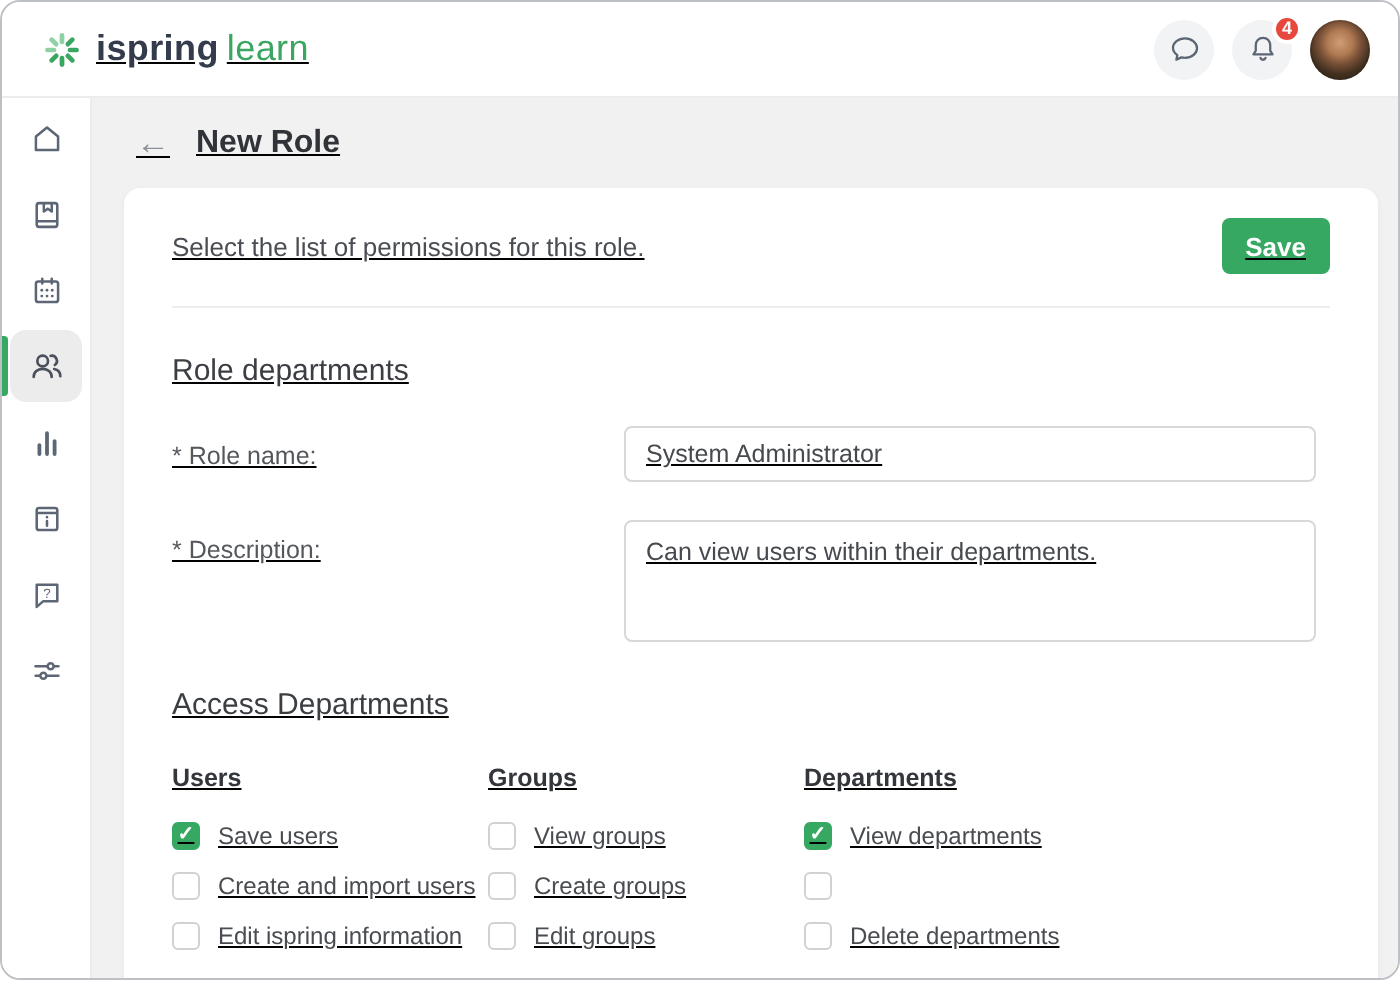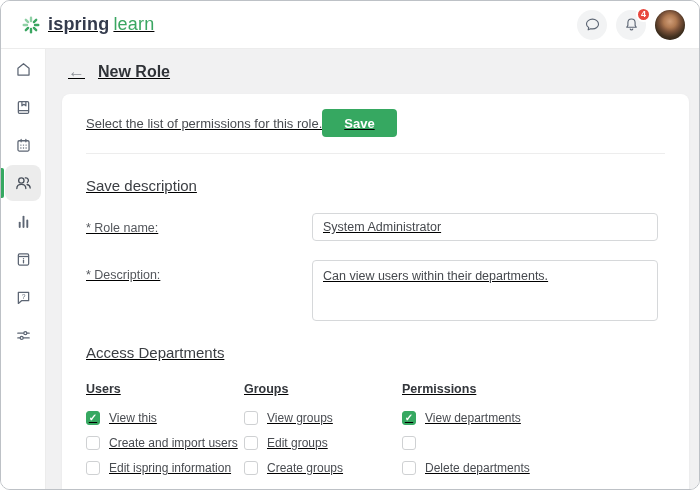--- a/index.html
+++ b/index.html
@@ -66,26 +66,26 @@
   
   .page-head { height:45px; display:flex; align-items:center; gap:13px; padding-left:22px; flex-shrink:0; }
   .back-arrow { color:#8d9298; font-size:17px; cursor:pointer; line-height:1; }
   .page-title { font-size:16px; font-weight:bold; color:#303338; }
 
   
   .card {
     margin:0 10px 0 16px; background:#fff; border-radius:8px 8px 0 0;
     box-shadow:0 1px 3px rgba(0,0,0,.05); flex:1;
   }
-  .card-head { display:flex; align-items:center; justify-content:flex-start; padding:15px 24px 16px 24px; }
+  .card-head { display:flex; align-items:center; justify-content:space-between; padding:15px 24px 16px 24px; }
   .intro-text { font-size:13px; color:#4a4d52; }
   .save-btn {
     background:#36a861; color:#fff; font-family:"Liberation Sans",sans-serif;
     font-size:13px; font-weight:bold; border:none; border-radius:4px;
-    height:28px; padding:0 22px; cursor:pointer;
+    height:28px; padding:0 12px; cursor:pointer;
   }
   .divider { margin:0 24px; border-bottom:1px solid #ededed; }
 
   .section-heading { font-size:15px; color:#3b3e43; padding:23px 24px 0 24px; }
 
   .field-row { display:flex; align-items:flex-start; padding:19px 24px 0 24px; }
   .field-label { width:226px; flex-shrink:0; font-size:12.5px; color:#54575c; padding-top:8px; }
   .text-input {
     width:346px; height:28px; border:1px solid #d6d8da; border-radius:4px;
     padding:0 10px; font-size:12.5px; color:#46494e; font-family:"Liberation Sans",sans-serif;
@@ -238,67 +238,67 @@
       </div>
 
       <div class="card">
 
         <div class="card-head">
           <span class="intro-text">Select the list of permissions for this role.</span>
           <button class="save-btn">Save</button>
         </div>
         <div class="divider"></div>
 
-        <div class="section-heading">Save description</div>
+        <div class="section-heading">Role departments</div>
 
         <div class="field-row">
           <span class="field-label">* Role name:</span>
           <input class="text-input" type="text" value="System Administrator" style="">
         </div>
 
         <div class="field-row">
           <span class="field-label">* Description:</span>
           <textarea class="text-area" style="">Can view users within their departments.</textarea>
         </div>
 
         <div class="section-heading">Access Departments</div>
 
         <div class="perm-grid">
             <div class="perm-col">
               <div class="perm-header">Users</div>
               <label class="cb-row">
                 <span class="cb checked">✓</span>
-                <span class="cb-label">View this</span>
+                <span class="cb-label">Save users</span>
               </label>
               <label class="cb-row">
                 <span class="cb"></span>
                 <span class="cb-label">Create and import users</span>
               </label>
               <label class="cb-row">
                 <span class="cb"></span>
                 <span class="cb-label">Edit ispring information</span>
               </label>
             </div>
             <div class="perm-col">
               <div class="perm-header">Groups</div>
               <label class="cb-row">
                 <span class="cb"></span>
                 <span class="cb-label">View groups</span>
               </label>
               <label class="cb-row">
                 <span class="cb"></span>
+                <span class="cb-label">Create groups</span>
+              </label>
+              <label class="cb-row">
+                <span class="cb"></span>
                 <span class="cb-label">Edit groups</span>
-              </label>
-              <label class="cb-row">
-                <span class="cb"></span>
-                <span class="cb-label">Create groups</span>
               </label>
             </div>
             <div class="perm-col">
-              <div class="perm-header">Permissions</div>
+              <div class="perm-header">Departments</div>
               <label class="cb-row">
                 <span class="cb checked">✓</span>
                 <span class="cb-label">View departments</span>
               </label>
               <label class="cb-row">
                 <span class="cb"></span>
               </label>
               <label class="cb-row">
                 <span class="cb"></span>
                 <span class="cb-label">Delete departments</span>

